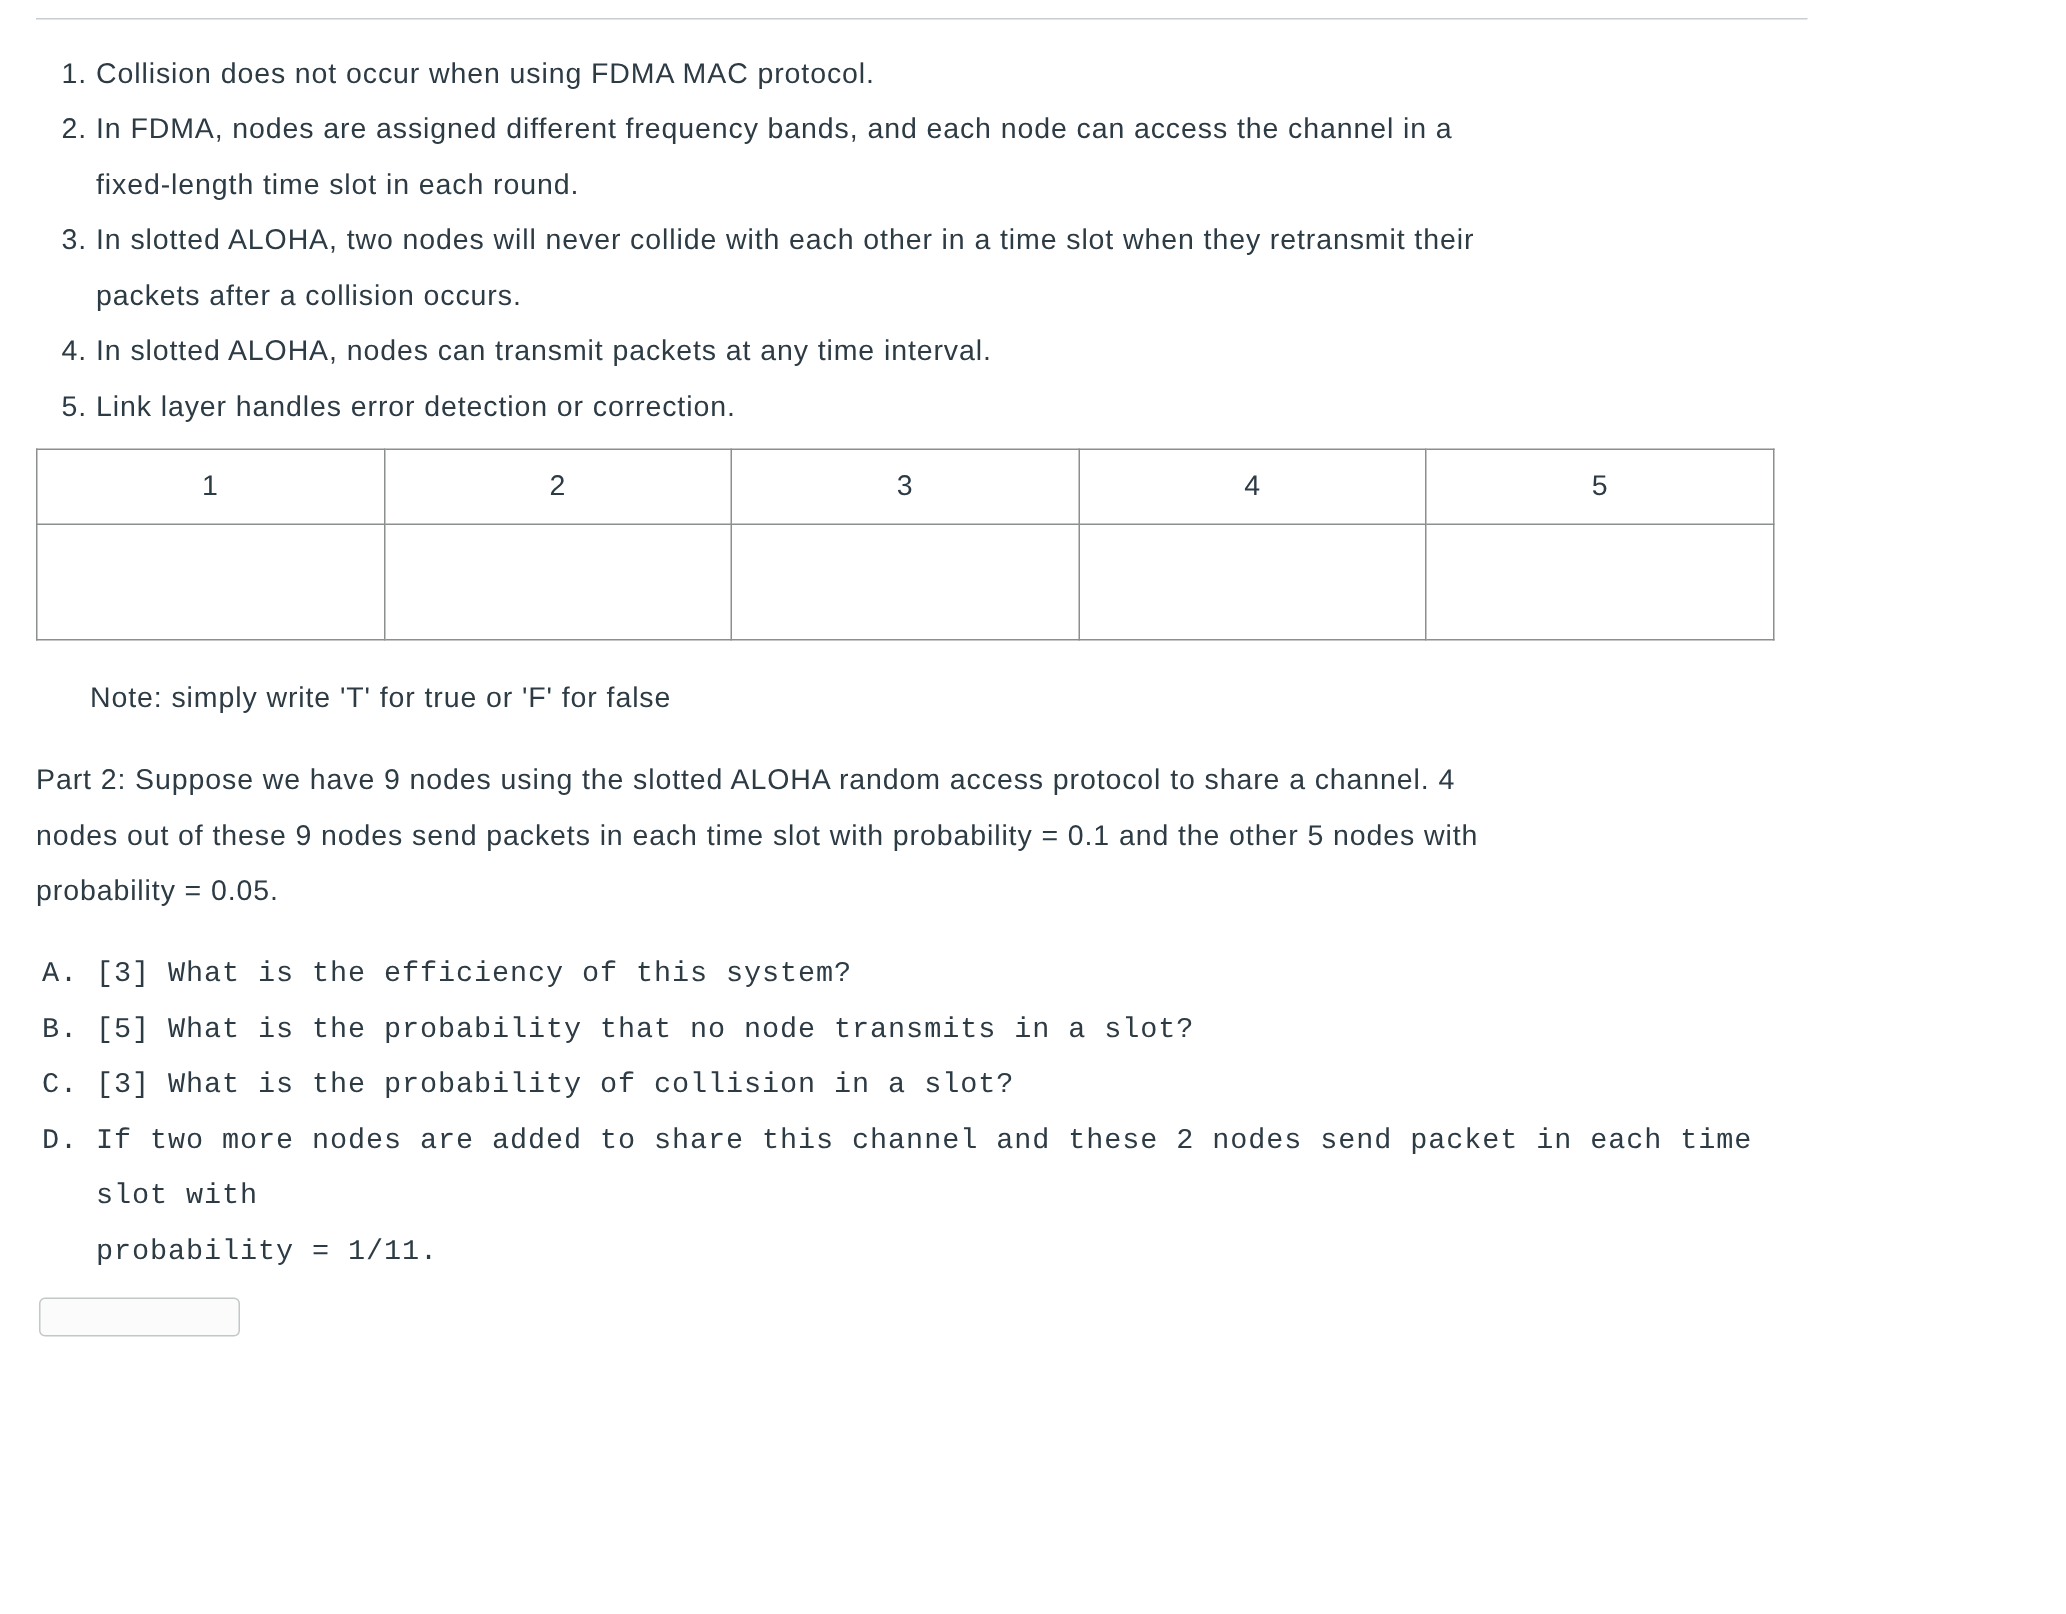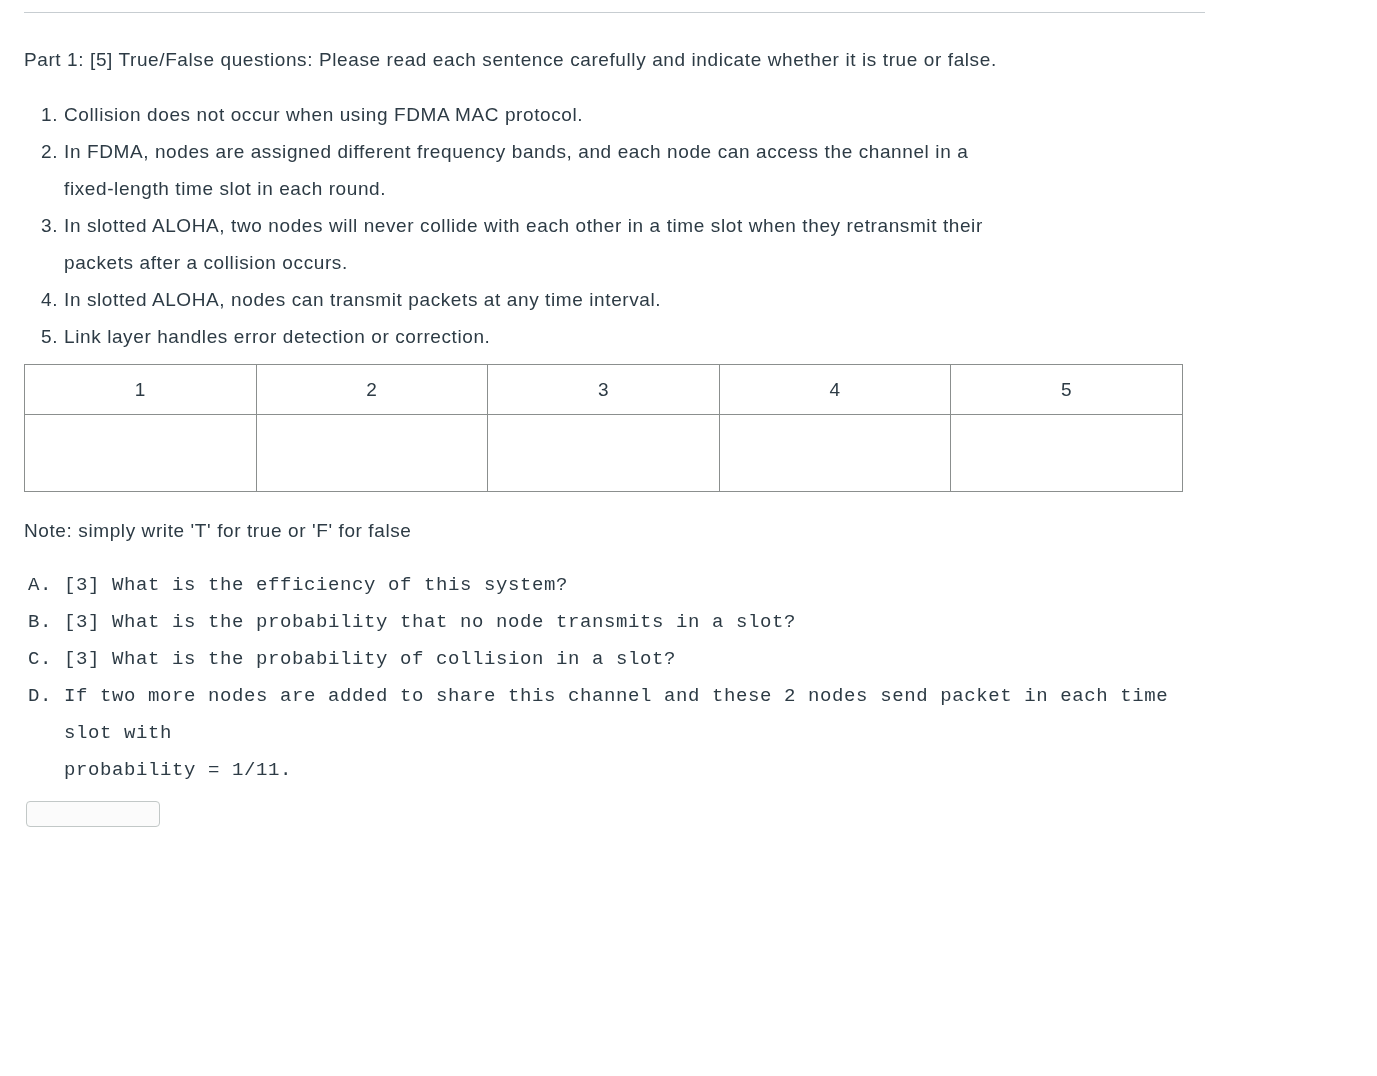--- a/index.html
+++ b/index.html
@@ -21,21 +21,21 @@
     margin-left: 24px;
     margin-top: 12px;
     width: 1181px;
     border-top: 1px solid #C7CDD1;
   }
   p {
     margin: 18px 0;
     white-space: pre-line;
   }
   p.part1-heading { margin-top: 28px; }
-  p.note-part1 { margin-top: 20px; }
+  p.note-part1 { margin-top: 20px; margin-left: 36px; }
   ol {
     margin: 18px 0 0 0;
     padding-left: 40px;
   }
   ol.num-list { list-style-type: decimal; margin-bottom: 0; }
   ol.alpha-list { list-style-type: upper-alpha; margin-bottom: 0; font-family: Liberation Mono, monospace; }
   ol.roman-sub-list { list-style-type: upper-roman; margin: 9px 0 0 0; padding-left: 40px; }
   li > span { white-space: pre-line; }
   table.answer-table {
     border-collapse: collapse;
@@ -59,21 +59,20 @@
     border-radius: 4px;
     background: #FBFBFB;
     box-sizing: border-box;
   }
 </style>
 </head>
 <body>
 
 <div class="content">
 
-  <p class="part1-heading">Part 1: [5] True/False questions: Please read each sentence carefully and indicate whether it is true or false.</p>
 
   <ol class="num-list">
     <li><span>Collision does not occur when using FDMA MAC protocol.</span></li>
     <li><span>In FDMA, nodes are assigned different frequency bands, and each node can access the channel in a
 fixed-length time slot in each round.</span></li>
     <li><span>In slotted ALOHA, two nodes will never collide with each other in a time slot when they retransmit their
 packets after a collision occurs.</span></li>
     <li><span>In slotted ALOHA, nodes can transmit packets at any time interval.</span></li>
     <li><span>Link layer handles error detection or correction.</span></li>
   </ol>
@@ -94,24 +93,27 @@
         <td></td>
         <td></td>
         <td></td>
         <td></td>
       </tr>
     </tbody>
   </table>
 
   <p class="note-part1">Note: simply write 'T' for true or 'F' for false</p>
 
+  <p>Part 2: Suppose we have 9 nodes using the slotted ALOHA random access protocol to share a channel. 4
+nodes out of these 9 nodes send packets in each time slot with probability = 0.1 and the other 5 nodes with
+probability = 0.05.</p>
 
   <ol class="alpha-list">
     <li><span>[3] What is the efficiency of this system?</span></li>
-    <li><span>[3] What is the probability that no node transmits in a slot?</span></li>
+    <li><span>[5] What is the probability that no node transmits in a slot?</span></li>
     <li><span>[3] What is the probability of collision in a slot?</span></li>
     <li>
       <span>If two more nodes are added to share this channel and these 2 nodes send packet in each time slot with
 probability = 1/11.</span>
     </li>
   </ol>
 
 
   <div class="reply-cutoff"></div>
 

